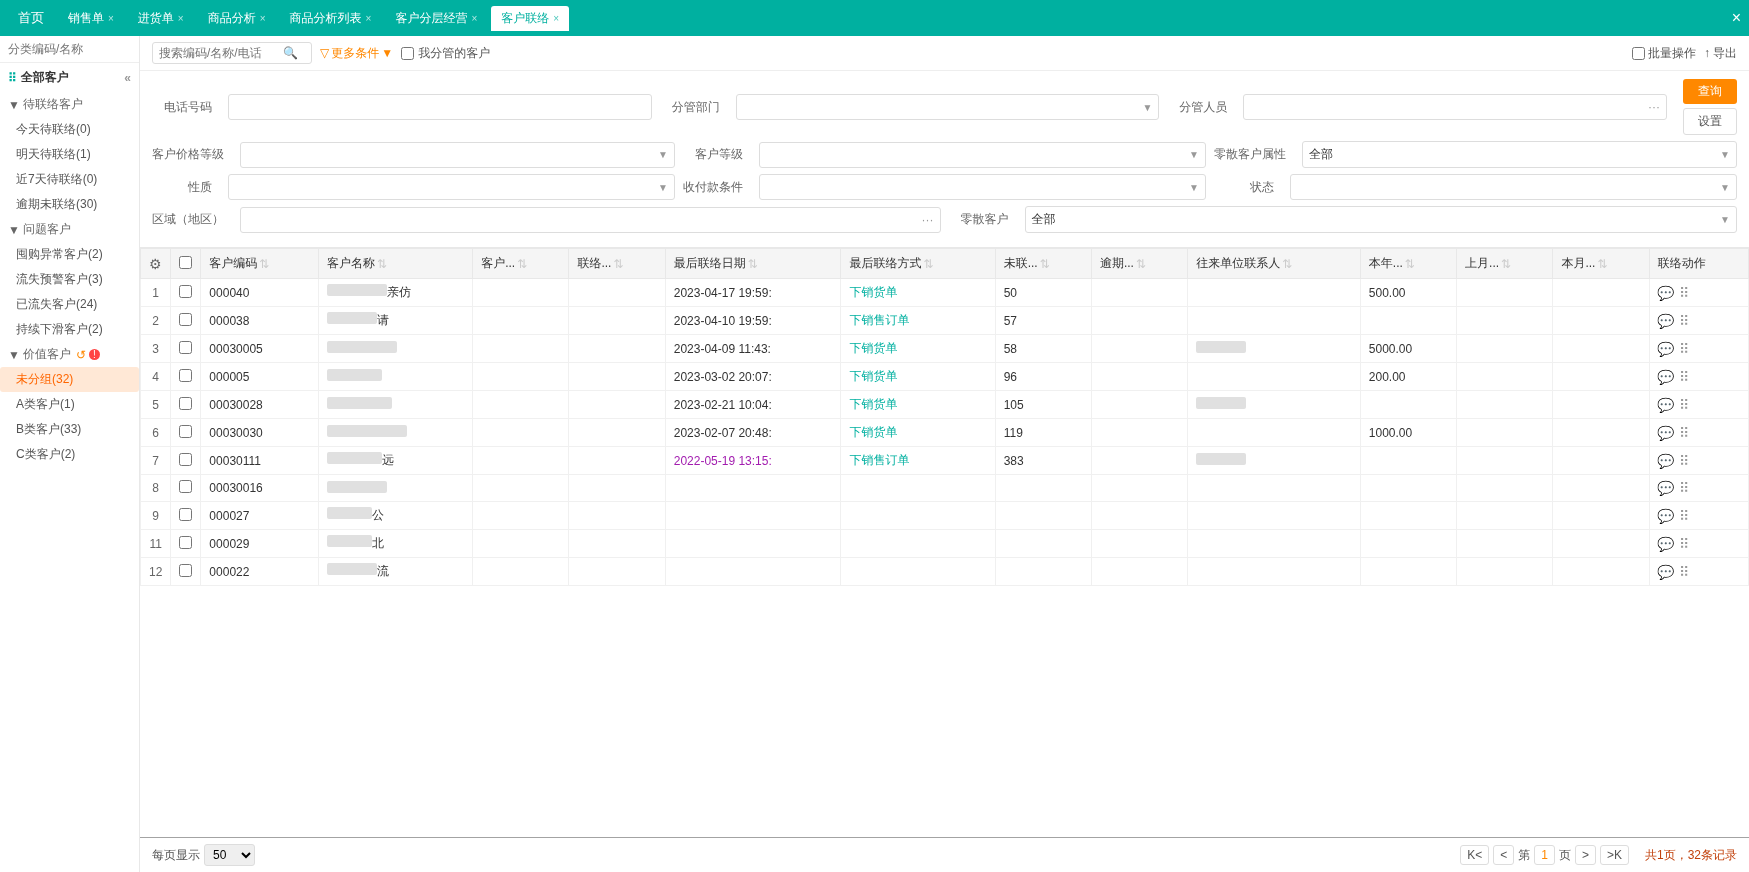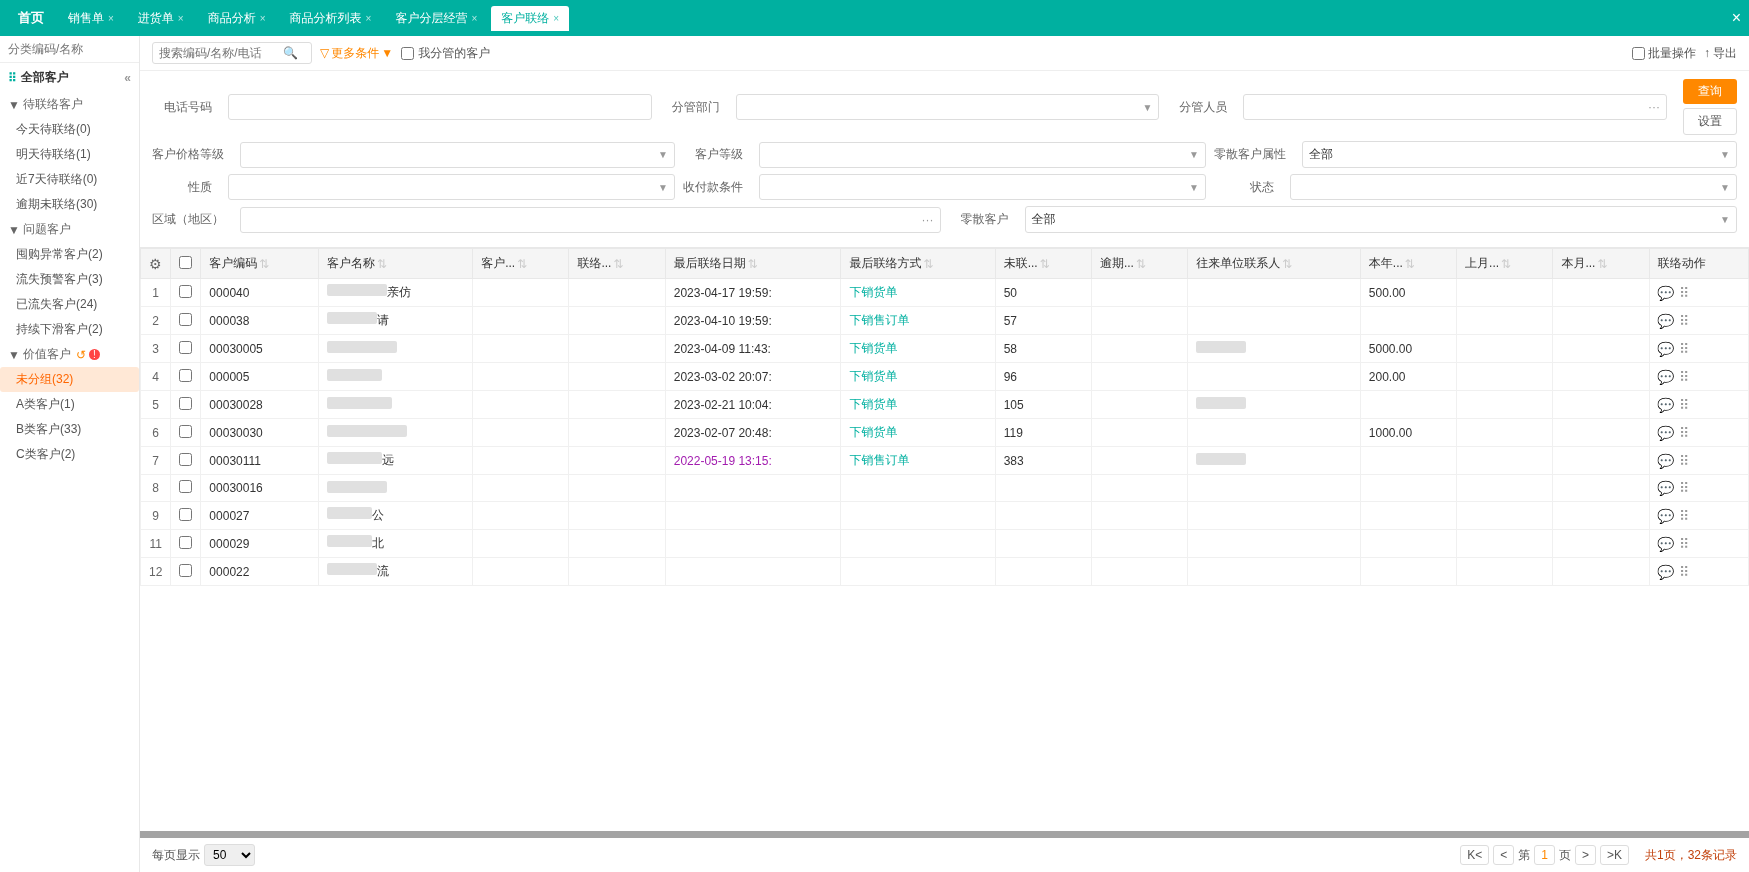--- a/index.html
+++ b/index.html
@@ -30,21 +30,20 @@
     .top-nav .nav-item .close-icon {
       font-size: 10px;
       color: inherit;
       opacity: 0.7;
     }
     .top-nav .nav-home {
       color: #fff;
       font-size: 13px;
       padding: 4px 10px;
       cursor: pointer;
-      font-weight: bold;
     }
     .top-nav-close {
       margin-left: auto;
       color: #fff;
       cursor: pointer;
       font-size: 16px;
     }
 
     
     .main-layout {
@@ -259,21 +258,21 @@
     }
     .link-text { color: #00b0a0; cursor: pointer; text-decoration: none; }
     .action-icons { display: flex; gap: 4px; align-items: center; }
     .action-icon { color: #999; cursor: pointer; font-size: 14px; }
 
     
     .table-footer {
       display: flex;
       align-items: center;
       padding: 6px 12px;
-      border-top: 7px solid #a3a3a3;
+      border-top: 1px solid #a3a3a3;
       background: #fff;
       gap: 8px;
     }
     .footer-page-size {
       display: flex; align-items: center; gap: 4px; color: #555;
     }
     .footer-page-size select {
       border: 1px solid #ddd; border-radius: 3px; padding: 2px 4px; font-size: 12px;
     }
     .footer-spacer { flex: 1; }

